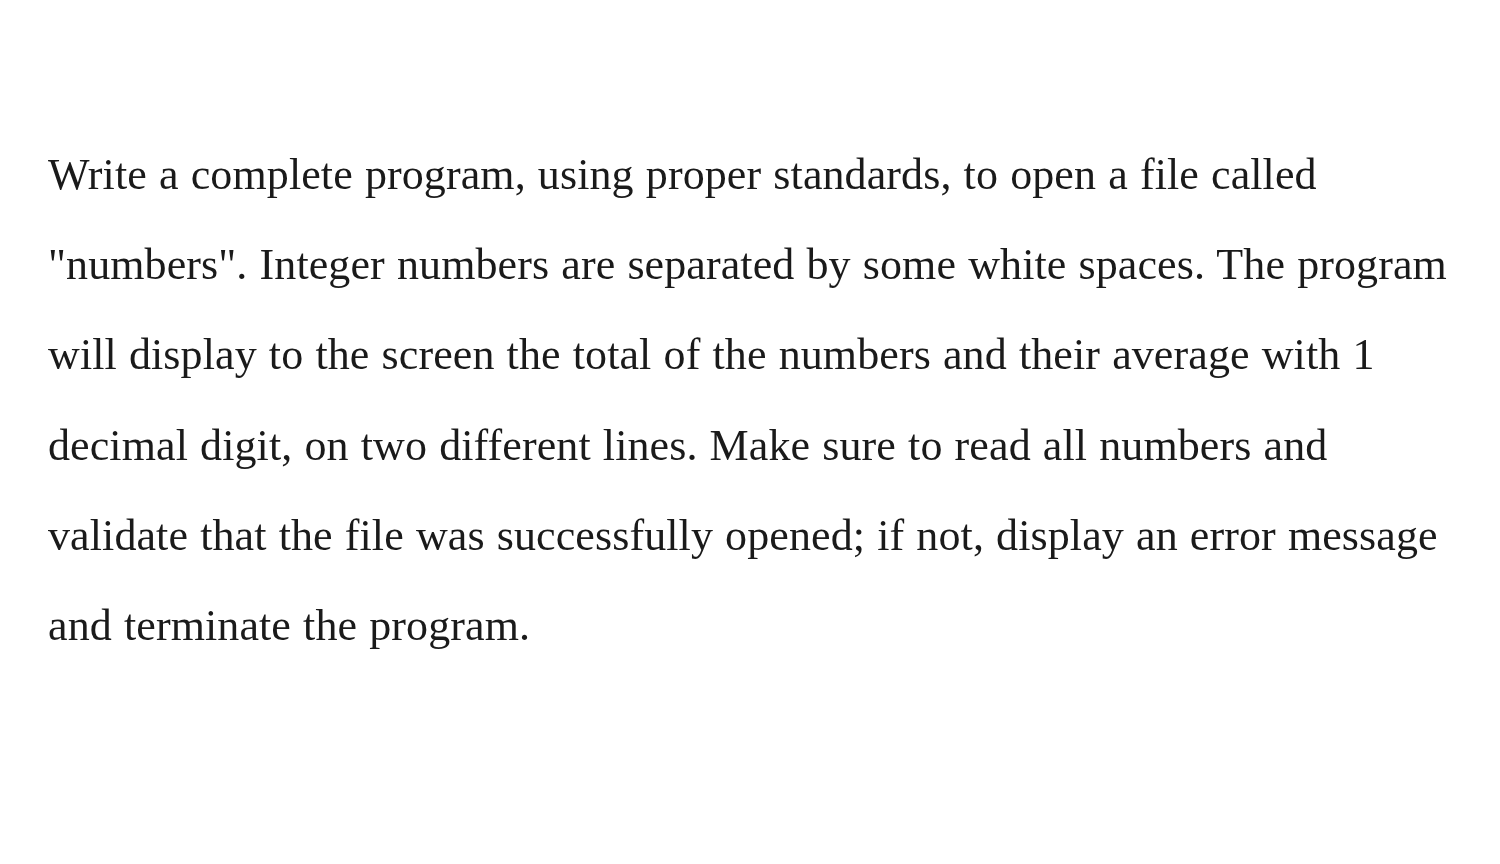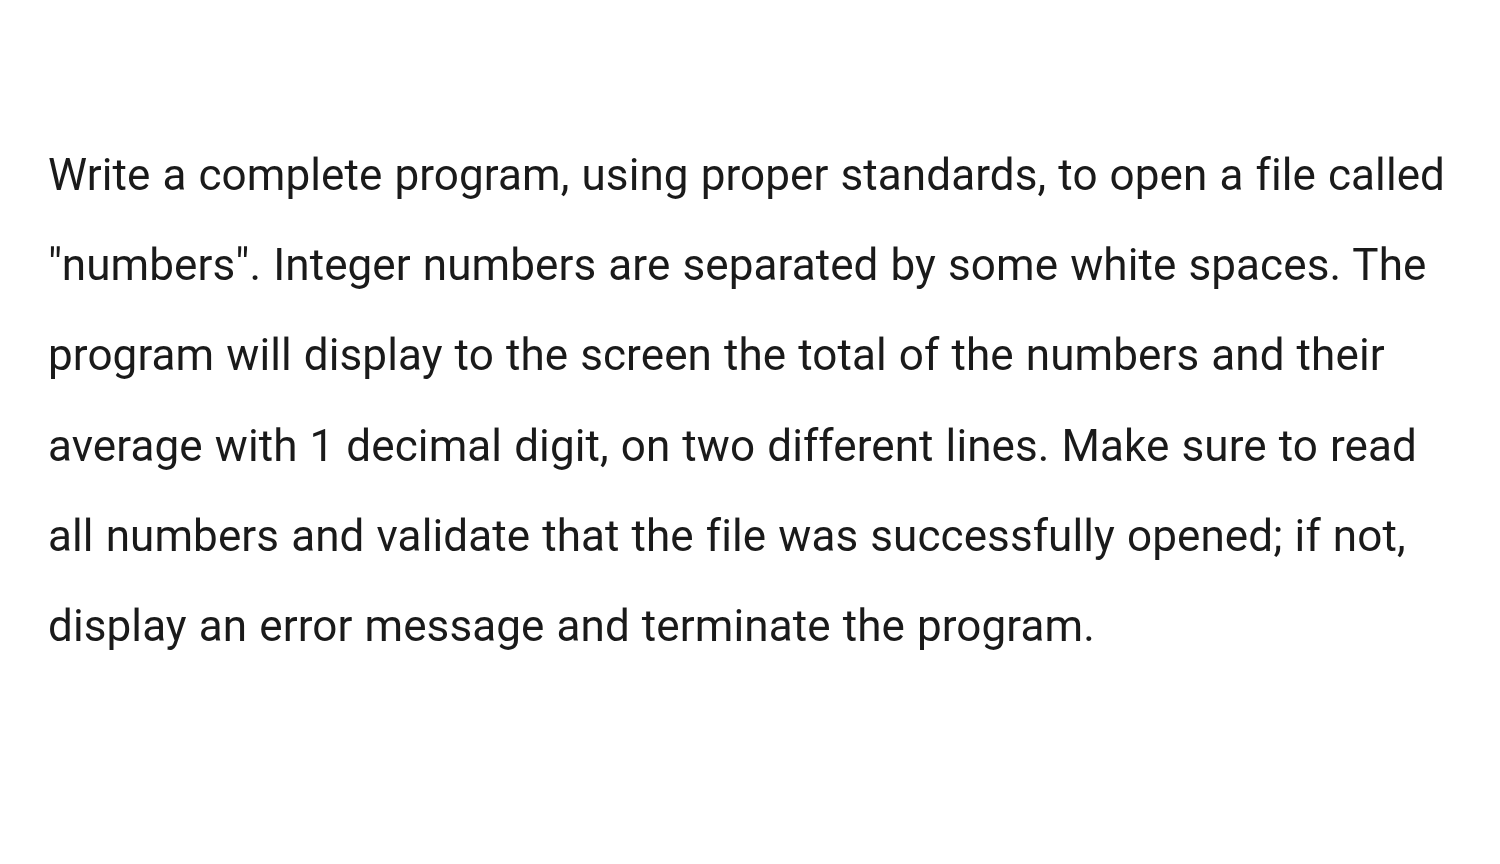--- a/index.html
+++ b/index.html
@@ -9,20 +9,21 @@
     height: 864px;
     background: #ffffff;
     font-family: -apple-system, BlinkMacSystemFont, "Segoe UI", Roboto, "Helvetica Neue", Arial, sans-serif;
     overflow: hidden;
   }
   .page {
     box-sizing: border-box;
     width: 1500px;
     height: 864px;
     padding: 86px 48px 60px 48px;
+    font-family: Liberation Serif, serif;
   }
   .body-text {
     color: #1a1a1a;
     font-size: 44px;
     line-height: 2.05;
     font-weight: 400;
     letter-spacing: 0.1px;
     word-spacing: 1px;
   }
 </style>

